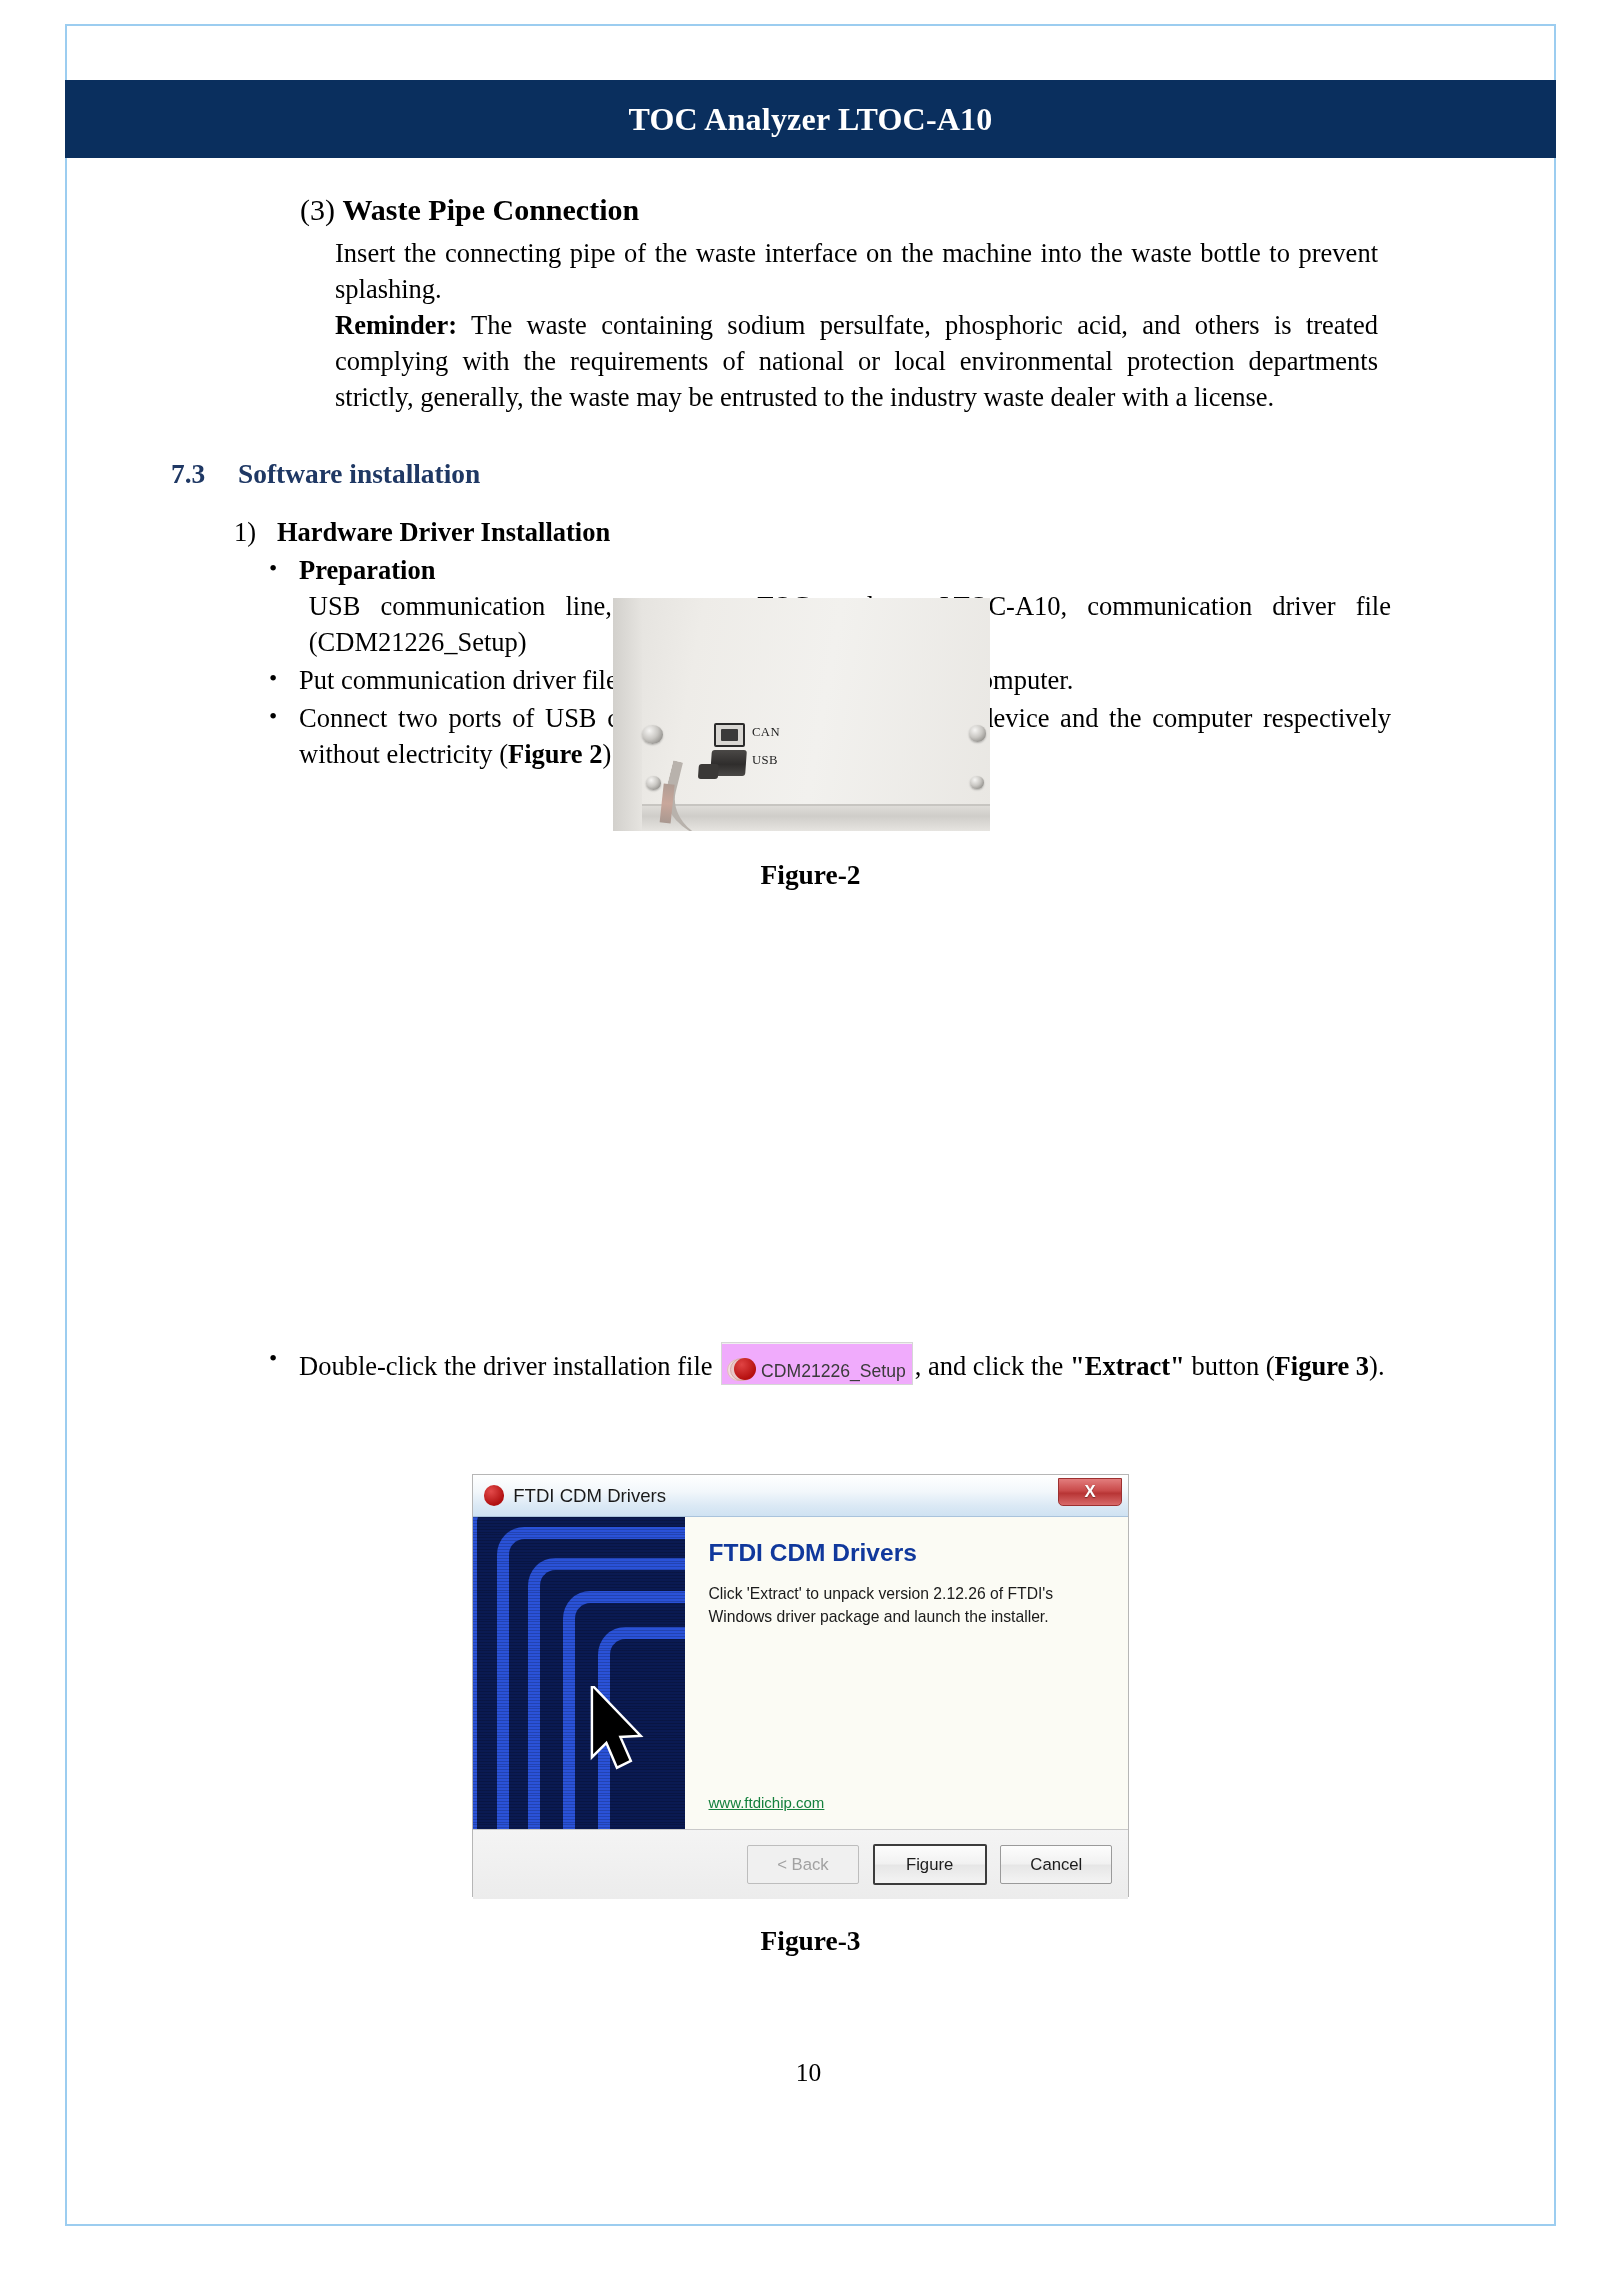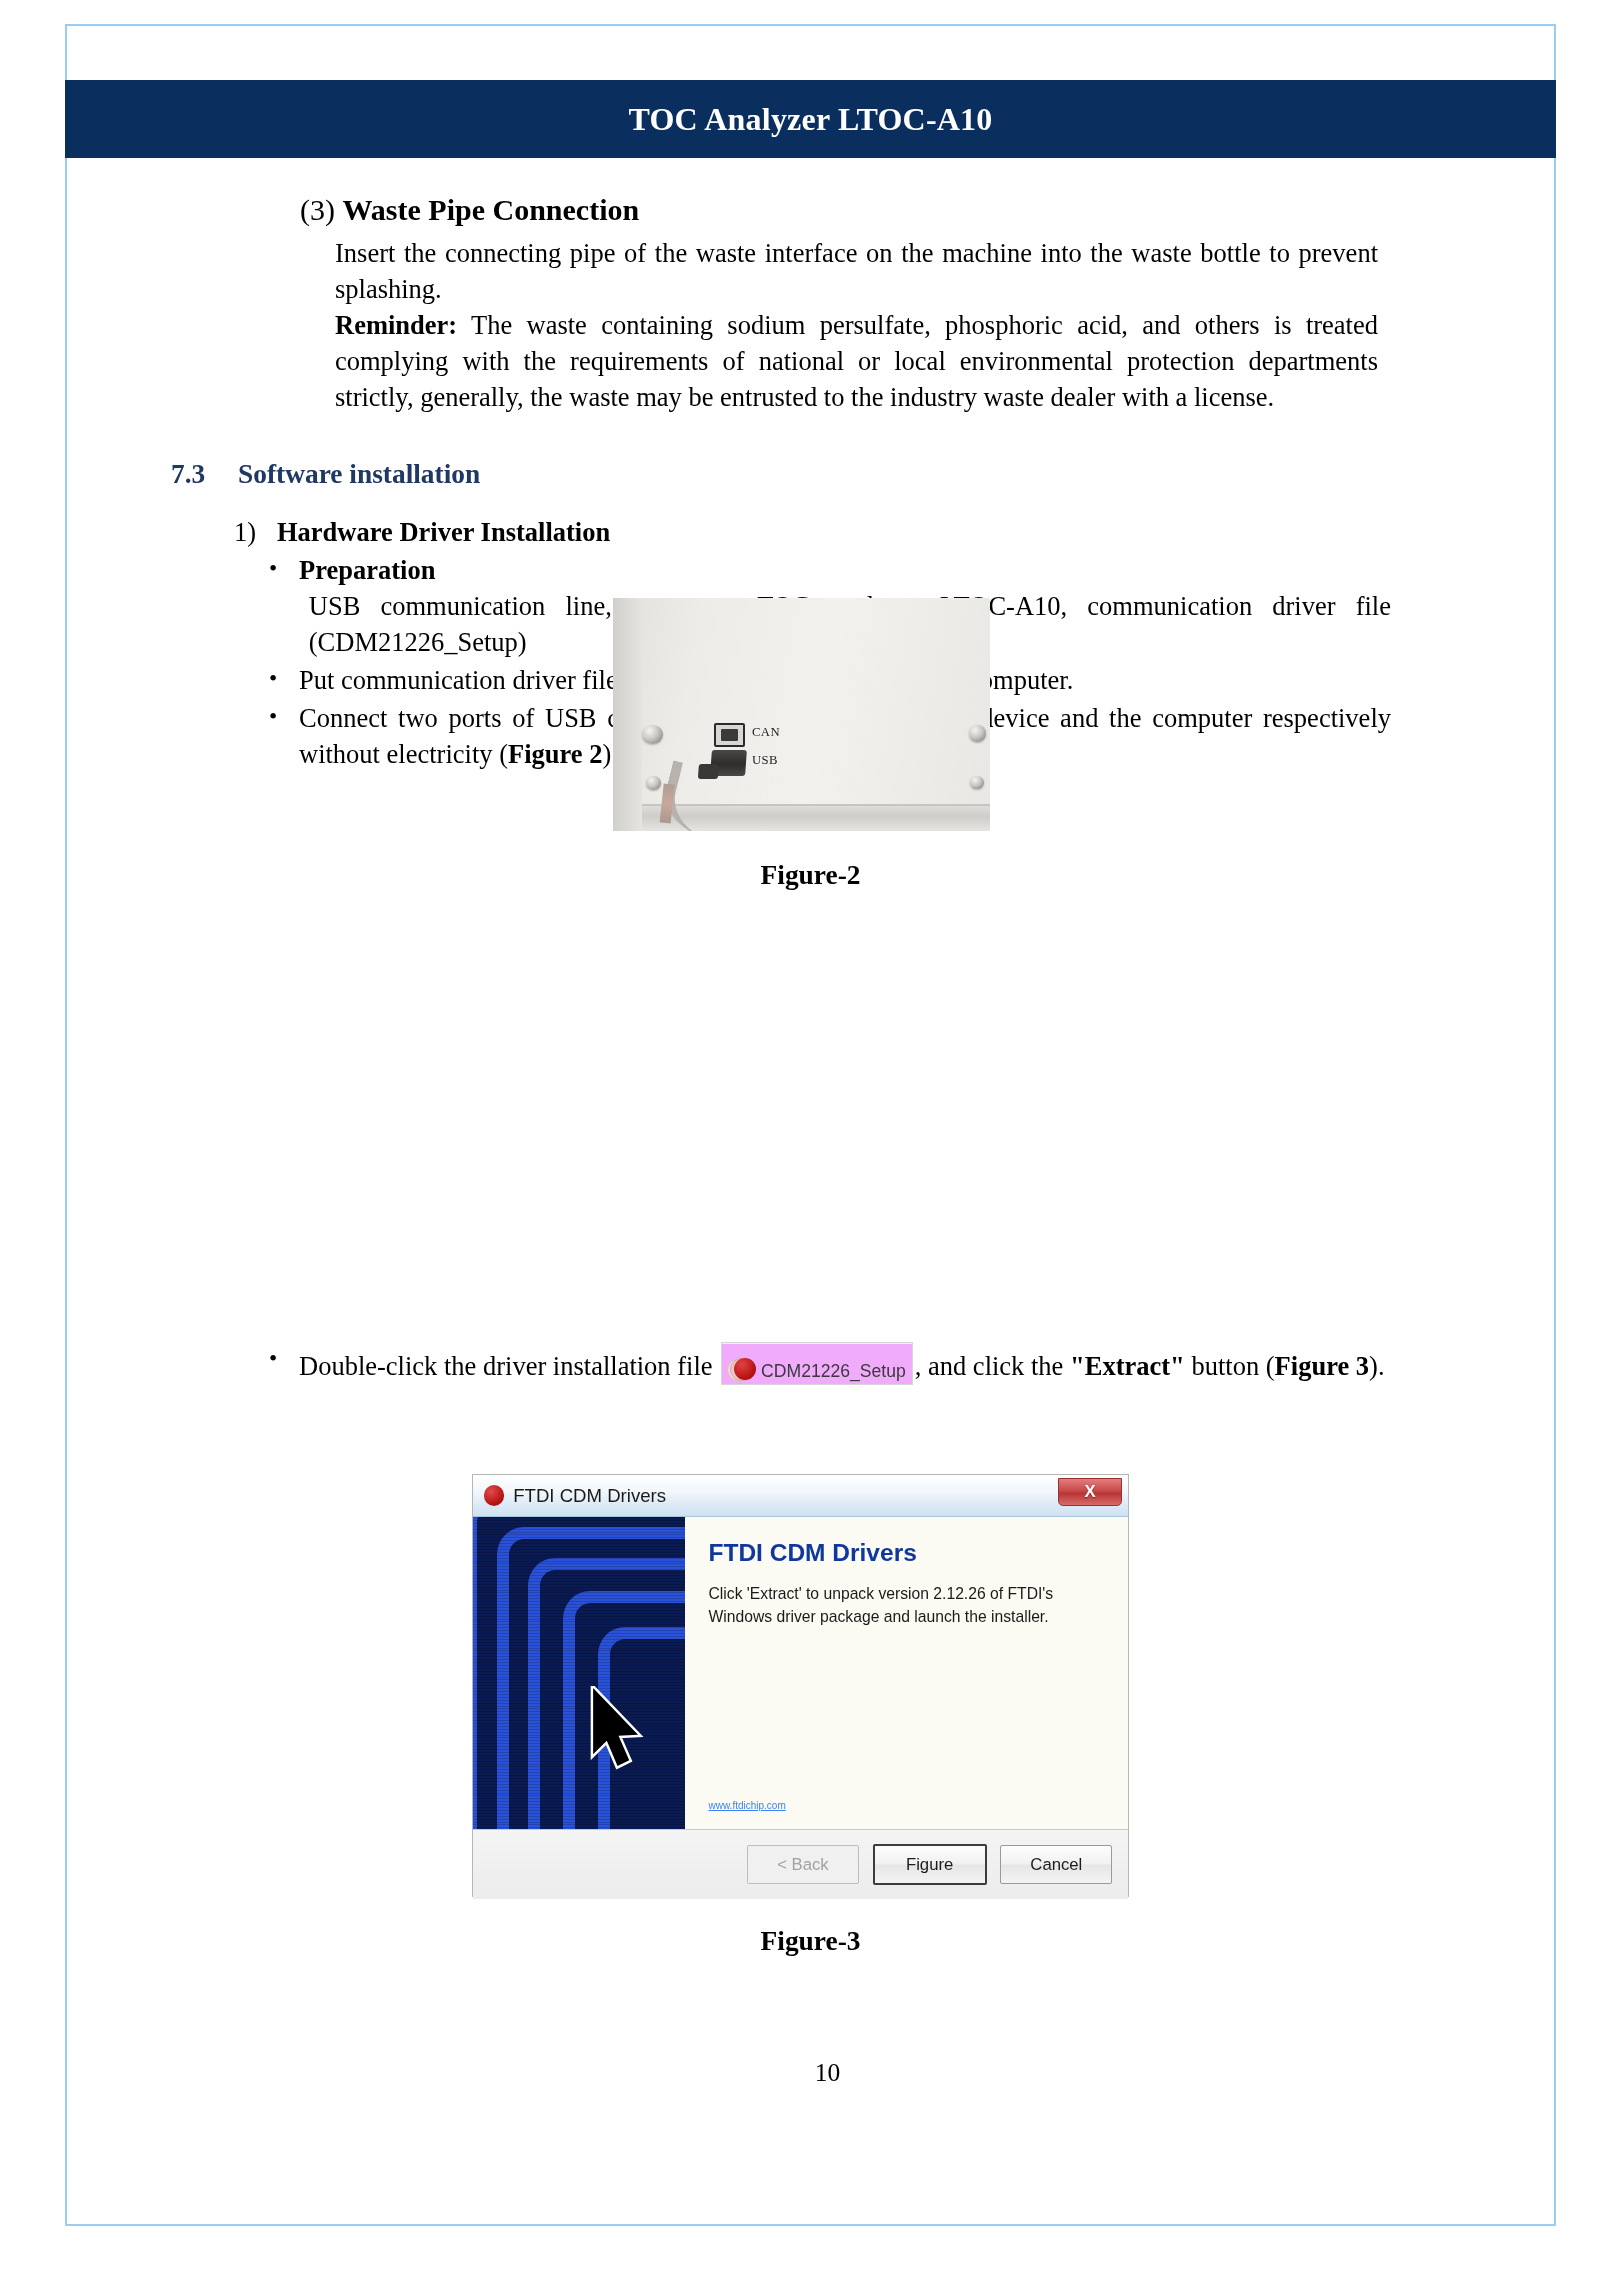--- a/index.html
+++ b/index.html
@@ -371,22 +371,22 @@
   }
   #ftdi-content .desc {
     font-size: 15.7px;
     color: #1a1a1a;
     line-height: 1.42;
   }
   #ftdi-link {
     position: absolute;
     left: 23.5px;
     bottom: 17.6px;
-    font-size: 10px;
-    color: #3b82f6;
+    font-size: 15px;
+    color: #15803d;
     text-decoration: underline;
   }
   #ftdi-footer {
     position: relative;
     height: 69px;
     background: linear-gradient(180deg, #f4f4f4 0%, #ececec 100%);
     border-top: 1px solid #c9c9c9;
     display: flex;
     align-items: center;
     justify-content: flex-end;
@@ -405,21 +405,21 @@
     display: flex;
     align-items: center;
     justify-content: center;
   }
   .dlg-btn.disabled { color: #a2a2a2; border-color: #bdbdbd; background: #f0f0f0; }
   .dlg-btn.default { border: 2px solid #3c3c3c; }
 
   
   #page-number {
     position: absolute;
-    left: 82px;
+    left: 63px;
     top: 2058px;
     width: 1491px;
     text-align: center;
     font-family: "Liberation Serif", "DejaVu Serif", serif;
     font-size: 25.5px;
     color: #000000;
   }
 </style>
 </head>
 <body>

